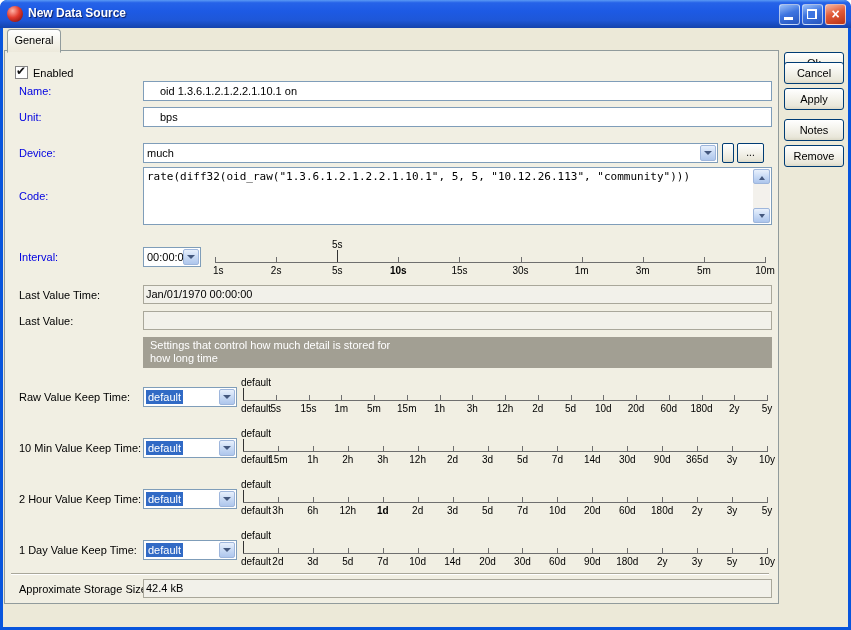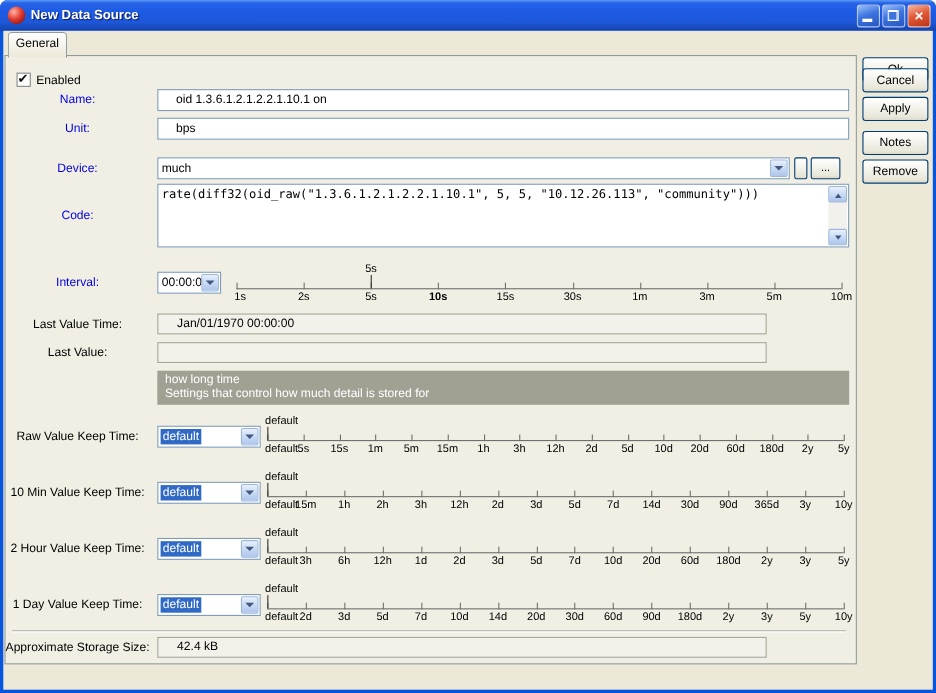--- a/index.html
+++ b/index.html
@@ -24,27 +24,27 @@
   .client{position:absolute;left:3px;top:28px;width:845px;height:599px;background:#ECE9D8;}
   .panel{position:absolute;left:1px;top:22px;width:773px;height:552px;border:1px solid #919B9C;background:#F1EFE3;}
   .tab{position:absolute;left:4px;top:1px;width:52px;height:22px;z-index:2;text-align:center;line-height:21px;
        background:linear-gradient(#fff,#F2F0E5 70%,#ECE9DB);border:1px solid #919B9C;border-bottom:1px solid #F1EFE3;
        border-radius:4px 4px 0 0;}
 
   .checkbox{position:absolute;left:12px;top:38px;width:13px;height:13px;background:#fff;border:1px solid #848484;box-sizing:border-box;}
   .checkbox .mark{position:absolute;left:0;top:-2px;font-size:12px;line-height:13px;color:#111;font-style:normal;}
   .enabled-label{position:absolute;left:30px;top:39px;}
 
-  .flabel{position:absolute;left:0;width:135px;text-align:center;white-space:nowrap;}
+  .flabel{position:absolute;left:16px;width:135px;text-align:left;white-space:nowrap;}
   .flabel.accent{color:var(--label-accent,#0000E0);}
 
   .input{position:absolute;height:20px;border:1px solid #7F9DB9;background:#fff;box-sizing:border-box;
          font:11px "Liberation Sans",sans-serif;padding:0 16px;}
-  .ro{position:absolute;left:140px;width:554px;height:19px;background:#F2F1EA;border:1px solid #A9A79A;
-      box-sizing:border-box;line-height:17px;padding:0 17px;overflow:hidden;white-space:nowrap;}
+  .ro{position:absolute;left:140px;width:629px;height:19px;background:#F2F1EA;border:1px solid #A9A79A;
+      box-sizing:border-box;line-height:17px;padding:0 2px;overflow:hidden;white-space:nowrap;}
 
   .combo{position:absolute;height:20px;background:#fff;border:1px solid #7F9DB9;box-sizing:border-box;}
   .combo-text{position:absolute;left:3px;top:2px;line-height:14px;white-space:nowrap;}
   .combo-text.selected{left:2px;background:var(--selection,#316AC5);color:#fff;padding:0 2px;}
   .combo-btn{position:absolute;top:1px;right:1px;bottom:1px;width:16px;border-radius:2px;
              background:linear-gradient(#E8F0FC,#CBDCF5 45%,#AEC6EC);border:1px solid #9EB6DC;box-sizing:border-box;}
   .combo-btn i{position:absolute;left:50%;top:50%;margin:-2px 0 0 -4px;width:0;height:0;
                border:4px solid transparent;border-top:4px solid #44587E;}
 
   .mini-btn{position:absolute;height:20px;border:1px solid #003C74;border-radius:2px;box-sizing:border-box;
@@ -167,22 +167,22 @@
         <div class="sl-marker-label" style="left: 22.2222%;">5s</div>
       </div>
 
     <div class="flabel" style="top:261px">Last Value Time:</div>
     <div class="ro" style="top:257px">Jan/01/1970 00:00:00</div>
 
     <div class="flabel" style="top:287px">Last Value:</div>
     <div class="ro" style="top:283px"></div>
 
     <div class="banner">
+      <div>Settings that control how much detail is stored for</div>
       <div>how long time</div>
-      <div>Settings that control how much detail is stored for</div>
     </div>
 
     <div class="flabel" style="top:363px">Raw Value Keep Time:</div>
     <div class="combo" style="left:140px;top:359px;width:94px">
       <span class="combo-text selected">default</span>
       <span class="combo-btn">
           <i></i>
         </span>
     </div>
     <div class="slider" style="left:240px;top:349px;width:524px">
@@ -278,21 +278,21 @@
     <div class="slider" style="left:240px;top:451px;width:524px">
         <div class="sl-tick" style="left: 0%;"></div>
         <div class="sl-label first" style="left: 0%;">default</div>
         <div class="sl-tick" style="left: 6.66667%;"></div>
         <div class="sl-label" style="left: 6.66667%;">3h</div>
         <div class="sl-tick" style="left: 13.3333%;"></div>
         <div class="sl-label" style="left: 13.3333%;">6h</div>
         <div class="sl-tick" style="left: 20%;"></div>
         <div class="sl-label" style="left: 20%;">12h</div>
         <div class="sl-tick" style="left: 26.6667%;"></div>
-        <div class="sl-label" style="left: 26.6667%;">1d</div>
+        <div class="sl-label" style="left: 26.6667%; font-weight: bold;">1d</div>
         <div class="sl-tick" style="left: 33.3333%;"></div>
         <div class="sl-label" style="left: 33.3333%;">2d</div>
         <div class="sl-tick" style="left: 40%;"></div>
         <div class="sl-label" style="left: 40%;">3d</div>
         <div class="sl-tick" style="left: 46.6667%;"></div>
         <div class="sl-label" style="left: 46.6667%;">5d</div>
         <div class="sl-tick" style="left: 53.3333%;"></div>
         <div class="sl-label" style="left: 53.3333%;">7d</div>
         <div class="sl-tick" style="left: 60%;"></div>
         <div class="sl-label" style="left: 60%;">10d</div>

